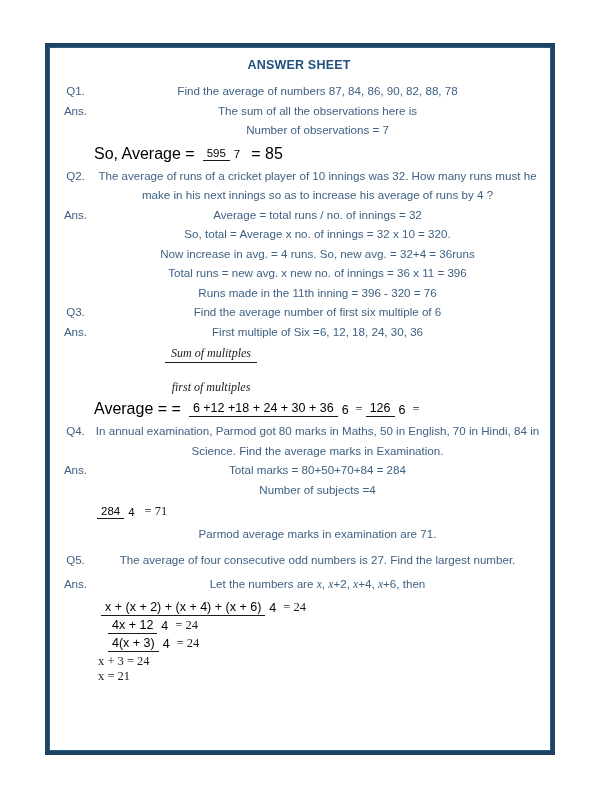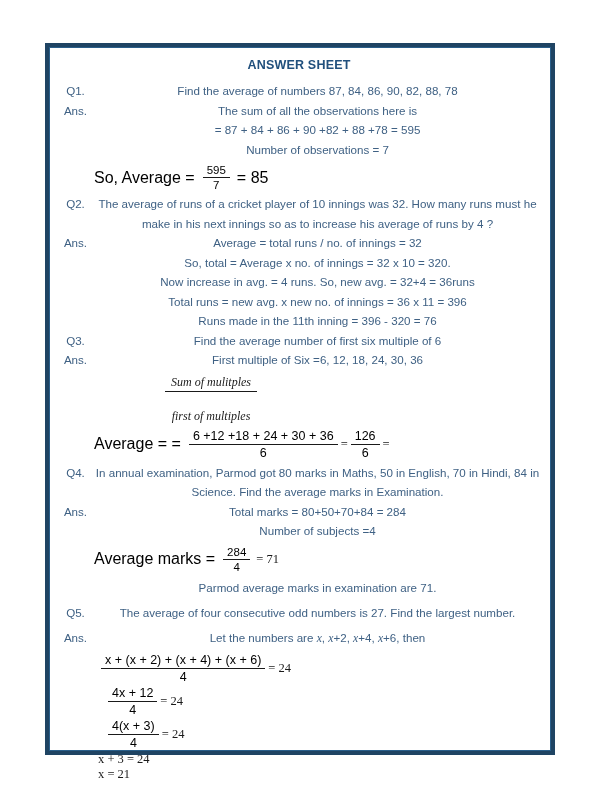--- a/index.html
+++ b/index.html
@@ -82,21 +82,21 @@
   .math {
     font-family: "Liberation Serif", serif;
     color: #1a1a1a;
     font-size: 12.5px;
     display: inline-flex;
     align-items: center;
     vertical-align: middle;
   }
   .frac {
     display: inline-flex;
-    flex-direction: column;
+    flex-direction: row;
     align-items: center;
     vertical-align: middle;
     margin: 0 3px;
   }
   .frac .num {
     padding: 0 4px 1px 4px;
     border-bottom: 1px solid #1a1a1a;
     font-size: 12.5px;
     white-space: nowrap;
   }
@@ -155,24 +155,20 @@
     <div class="row">
       <span class="label">Q1.</span>
       <span class="body">Find the average of numbers 87, 84, 86, 90, 82, 88, 78</span>
     </div>
     <div class="row">
       <span class="label">Ans.</span>
       <span class="body">The sum of all the observations here is</span>
     </div>
     <div class="row">
       <span class="label"></span>
-      <span class="body">= 87 + 84 + 86 + 90 +82 + 88 +78 = 595</span>
-    </div>
-    <div class="row">
-      <span class="label"></span>
       <span class="body">Number of observations = 7</span>
     </div>
     <div class="bodygap"></div>
     <div class="mathrow">
       <span class="eqlabel">So, Average =</span>
       <span class="frac small">
         <span class="num">595</span>
         <span class="den">7</span>
       </span>
       <span class="eqlabel" style="margin-left:4px">= 85</span>
@@ -244,21 +240,20 @@
     <div class="row">
       <span class="label">Ans.</span>
       <span class="body">Total marks = 80+50+70+84 = 284</span>
     </div>
     <div class="row">
       <span class="label"></span>
       <span class="body">Number of subjects =4</span>
     </div>
     <div class="bodygap"></div>
     <div class="mathrow">
-      <span class="eqlabel">Average marks =</span>
       <span class="frac small">
         <span class="num">284</span>
         <span class="den">4</span>
       </span>
       <span class="math" style="margin-left:3px">= 71</span>
     </div>
     <div class="bodygap"></div>
     <div class="row">
       <span class="label"></span>
       <span class="body">Parmod average marks in examination are 71.</span>

